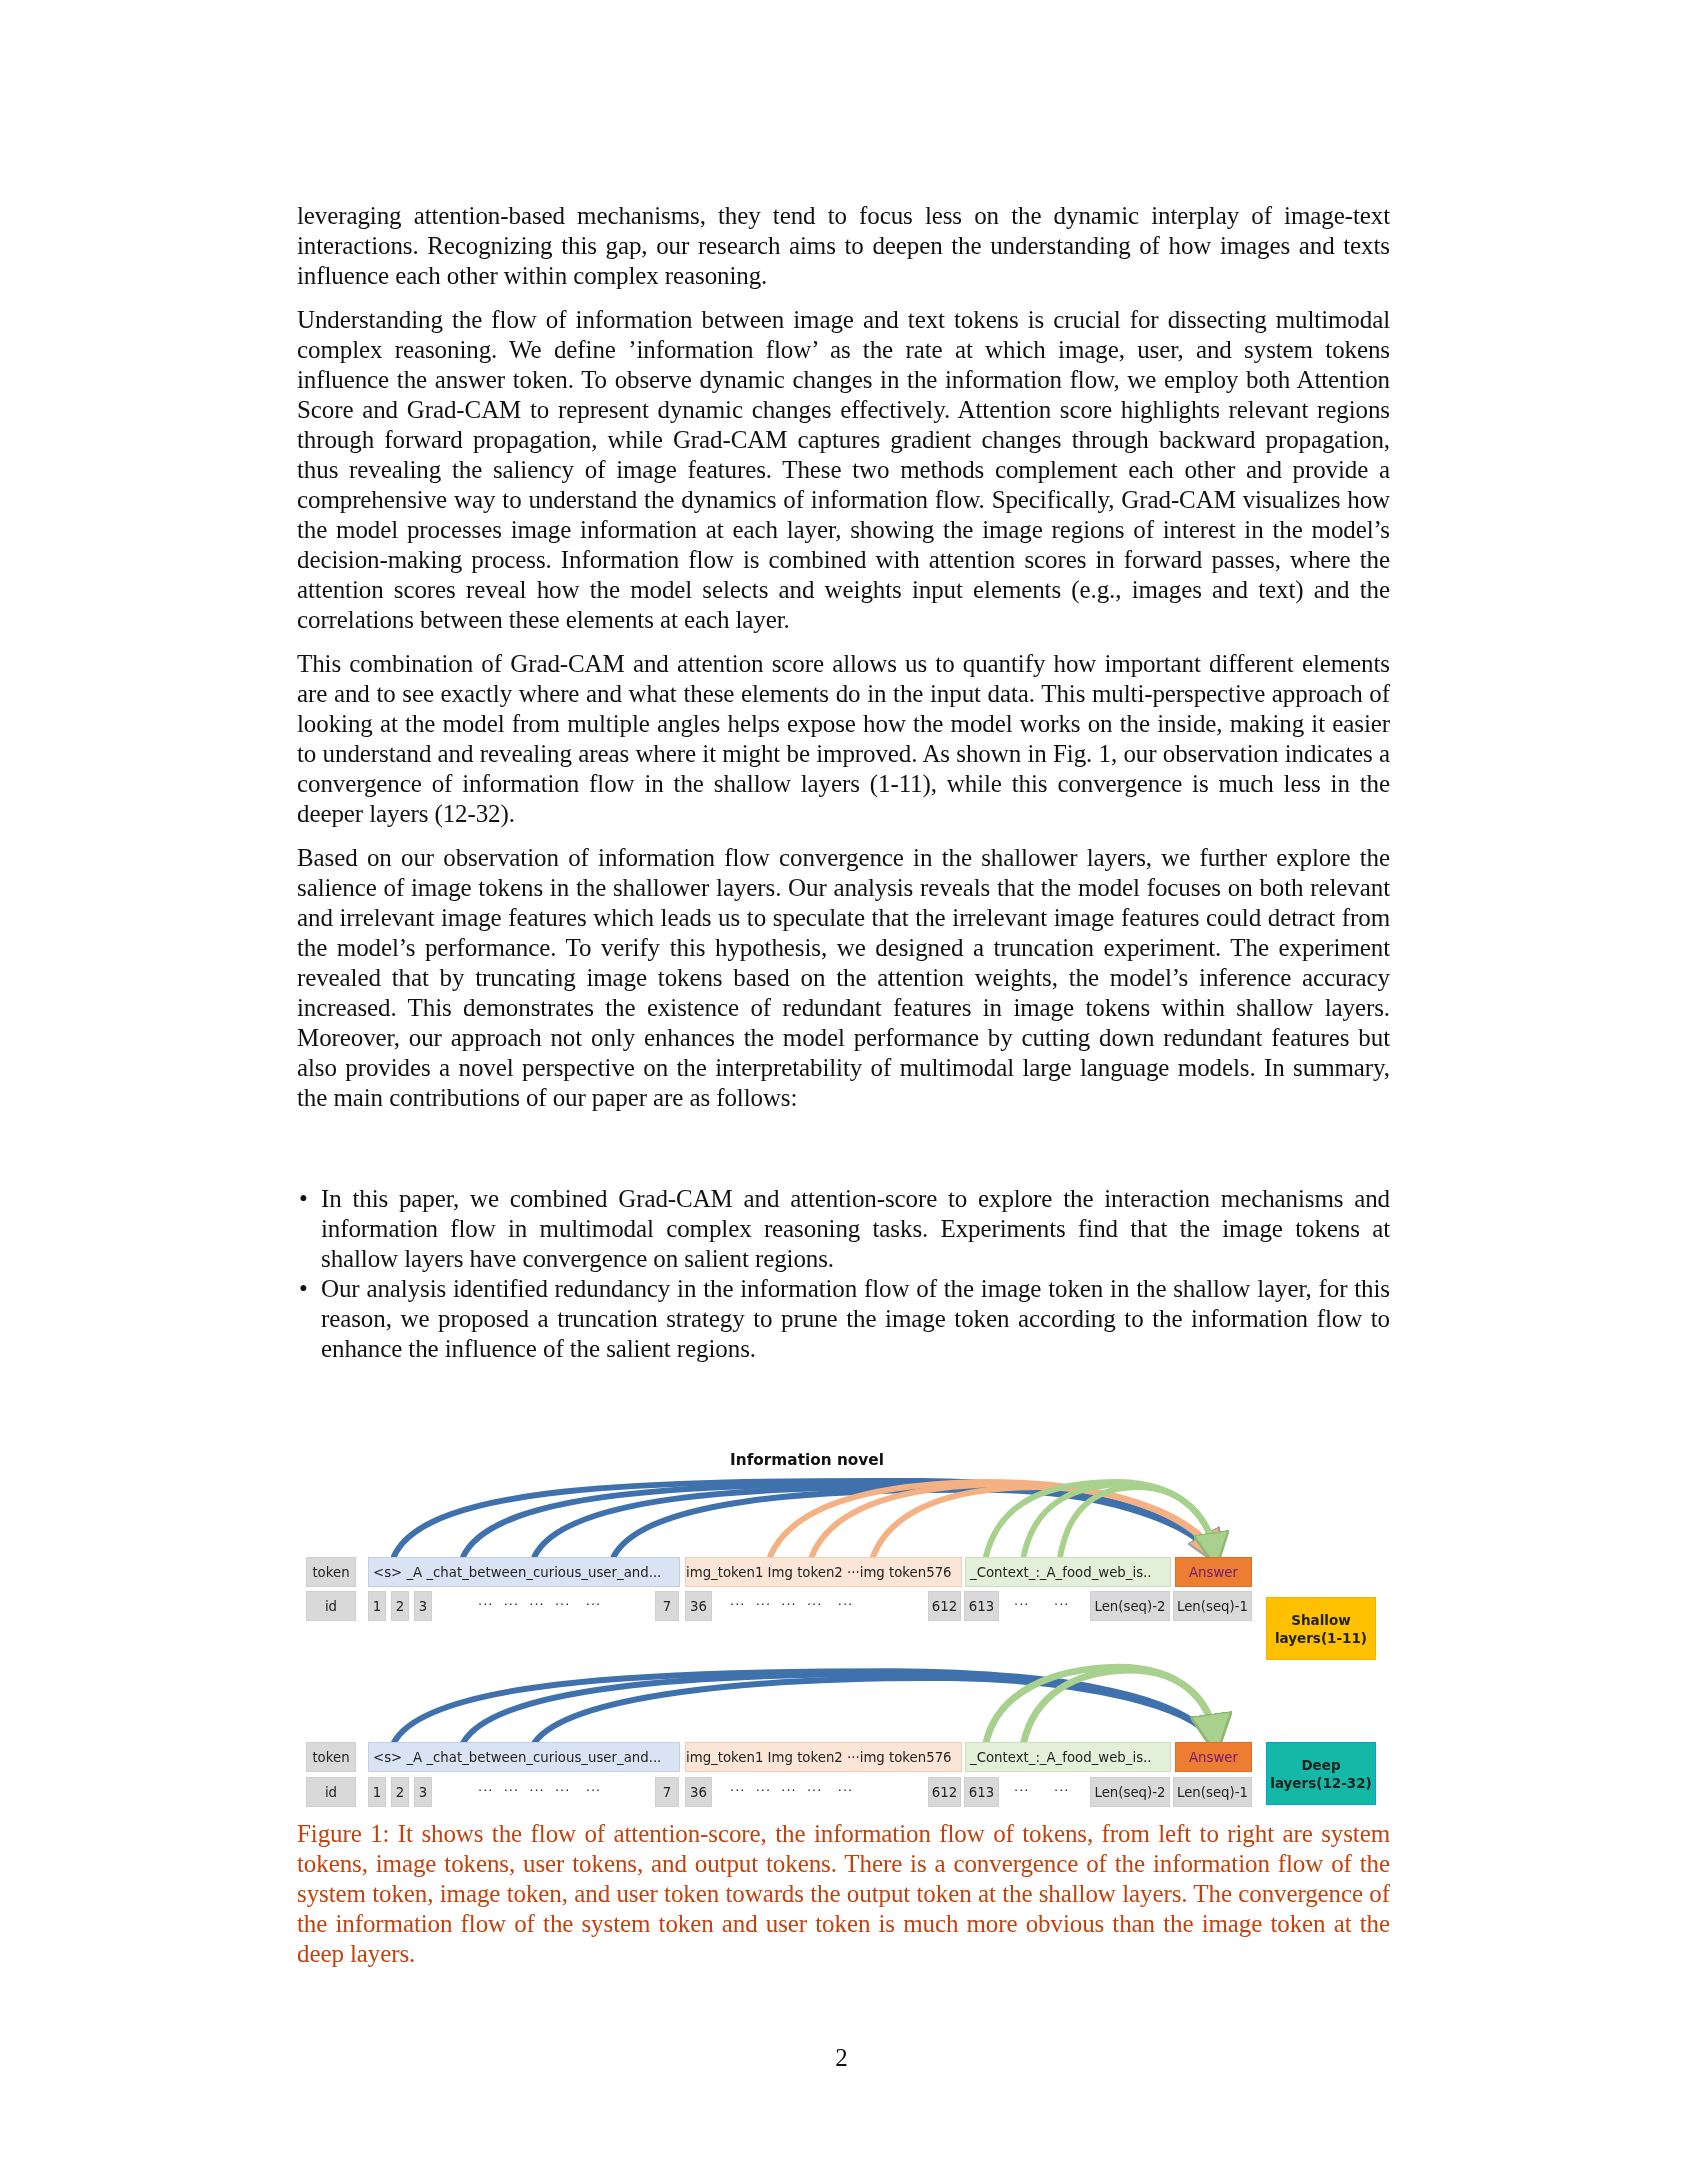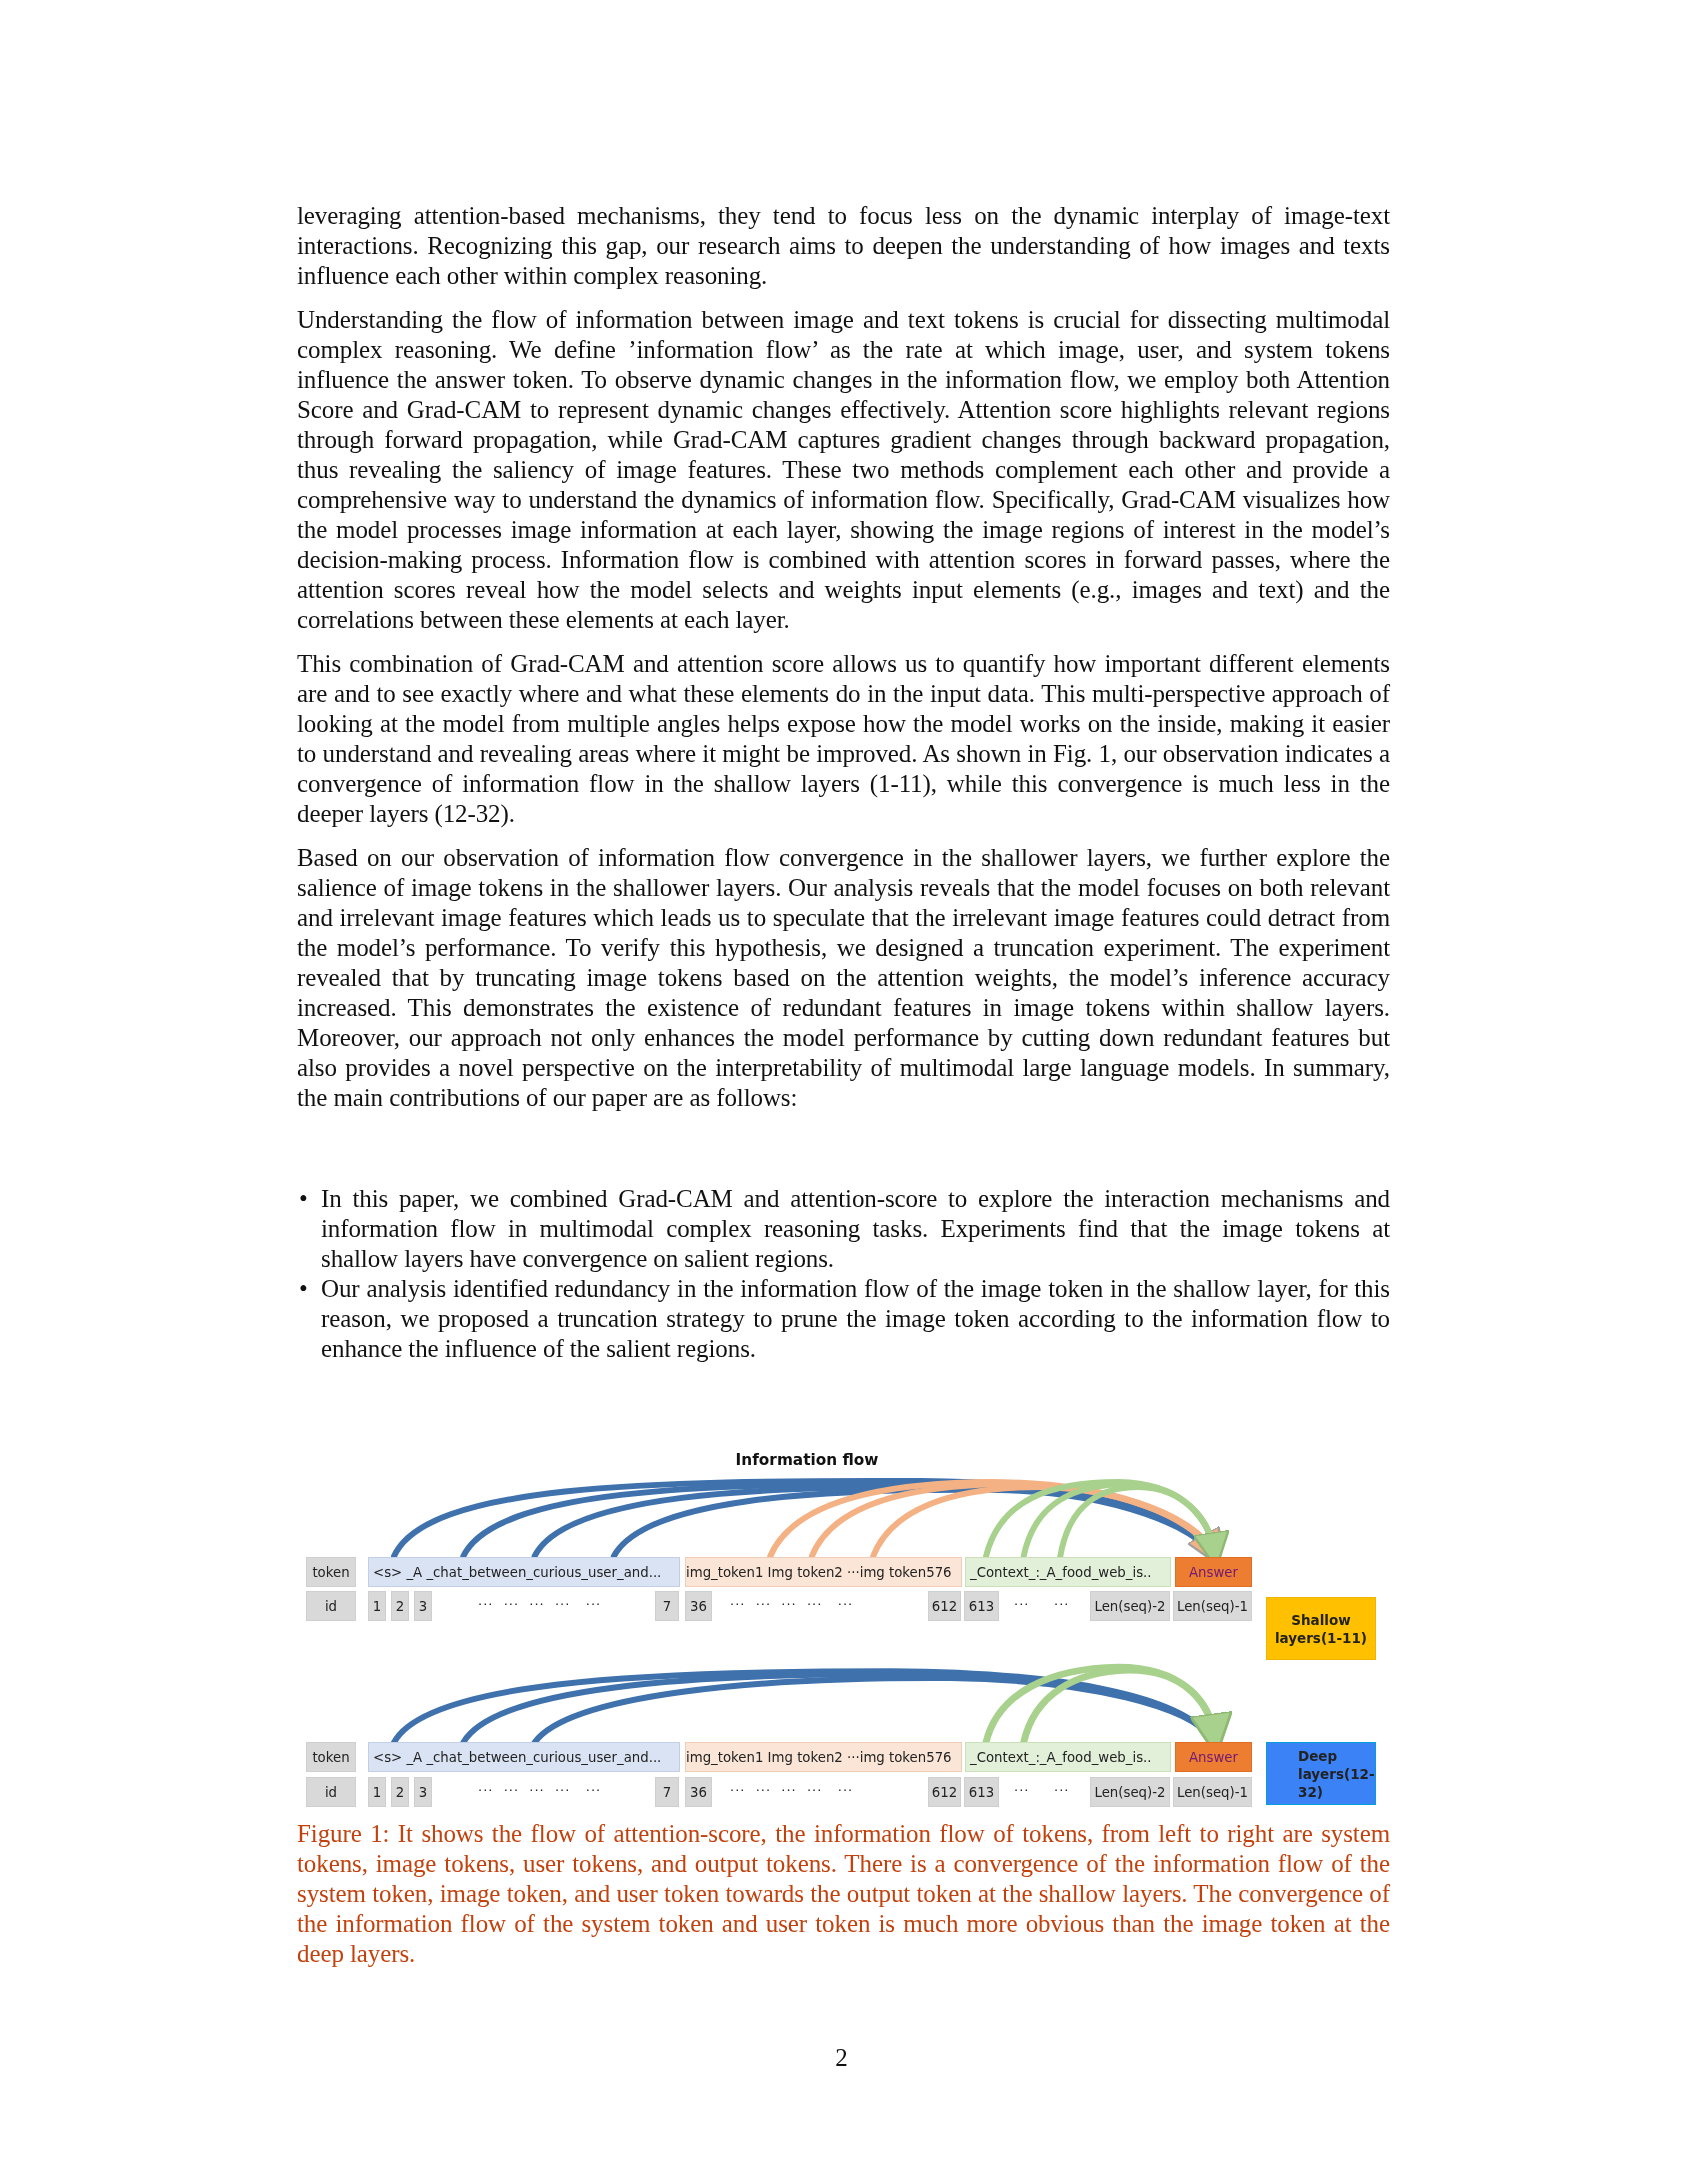--- a/index.html
+++ b/index.html
@@ -28,21 +28,21 @@
   .fig-title { position: absolute; top: 1451px; left: 693px; width: 228px; text-align: center;
     font-family: "DejaVu Sans", "Liberation Sans", sans-serif; font-weight: bold; font-size: 15.3px; color: #111; }
   .cell { position: absolute; box-sizing: border-box; display: flex; align-items: center; justify-content: center;
     font-family: "DejaVu Sans", "Liberation Sans", sans-serif; font-size: 13.3px; color: #222; white-space: nowrap; overflow: hidden; }
   .gray { background: #d9d9d9; border: 1px solid #cfcfcf; }
   .sys { background: #dae3f3; border: 1px solid #c3cfe6; justify-content: flex-start; padding-left: 4px; }
   .img { background: #fbe5d6; border: 1px solid #efcdb6; justify-content: flex-start; padding-left: 0; }
   .usr { background: #e2f0d9; border: 1px solid #c9e0b9; justify-content: flex-start; padding-left: 4px; }
   .ans { background: #ed7d31; border: 1px solid #e06d22; color: #701a75; }
   .shallow-label { background: #ffc000; border: 1px solid #f0b400; font-weight: bold; font-size: 13.5px; text-align: center; line-height: 18px; white-space: normal; }
-  .deep-label { background: #3b82f6; border: 1px solid #00a0dc; font-weight: bold; font-size: 13.5px; text-align: left; line-height: 18px; white-space: normal; padding-left: 31px; }
+  .deep-label { background: #14b8a6; border: 1px solid #00a0dc; font-weight: bold; font-size: 13.5px; text-align: center; line-height: 18px; white-space: normal; }
   .dots { position: absolute; font-family: "DejaVu Sans", sans-serif; font-size: 13px; color: #222; letter-spacing: 1px; white-space: pre; }
   svg.arcs { position: absolute; left: 0; top: 0; }
 </style>
 </head>
 <body>
 
 <div class="page">
 
   <div class="text-block" style="top:201px;">
     <p class="para" style="margin-bottom:14px;">leveraging attention-based mechanisms, they tend to focus less on the dynamic interplay of image-text interactions. Recognizing this gap, our research aims to deepen the understanding of how images and texts influence each other within complex reasoning.</p>
@@ -56,21 +56,21 @@
       <span class="dot">•</span>
       <span>In this paper, we combined Grad-CAM and attention-score to explore the interaction mechanisms and information flow in multimodal complex reasoning tasks. Experiments find that the image tokens at shallow layers have convergence on salient regions.</span>
     </li>
     <li>
       <span class="dot">•</span>
       <span>Our analysis identified redundancy in the information flow of the image token in the shallow layer, for this reason, we proposed a truncation strategy to prune the image token according to the information flow to enhance the influence of the salient regions.</span>
     </li>
   </ul>
 
   <div class="figure">
-    <div class="fig-title">Information flow</div>
+    <div class="fig-title">Information novel</div>
 
     <svg class="arcs" width="1683" height="2178" viewBox="0 0 1700 2200">
       <defs>
         <marker id="arrOrange" markerWidth="6" markerHeight="6" refX="3" refY="3" orient="auto" markerUnits="strokeWidth">
           <path d="M0,0 L6,3 L0,6 z" fill="#f4b183" stroke="#a0a0a0" stroke-width="0.4"></path>
         </marker>
         <marker id="arrGreen" markerWidth="6" markerHeight="6" refX="3" refY="3" orient="auto" markerUnits="strokeWidth">
           <path d="M0,0 L6,3 L0,6 z" fill="#a9d18e" stroke="#8fb873" stroke-width="0.4"></path>
         </marker>
       </defs>

